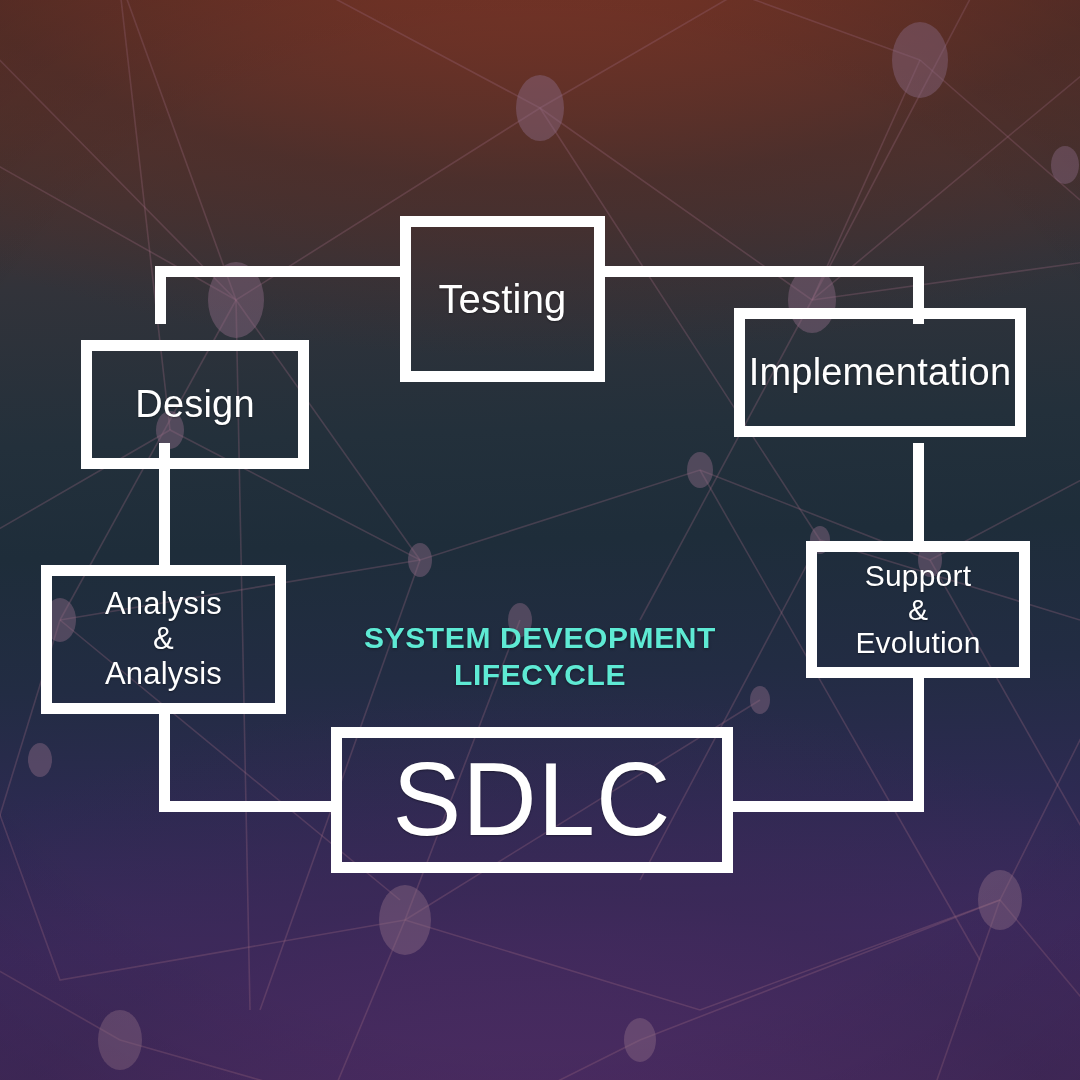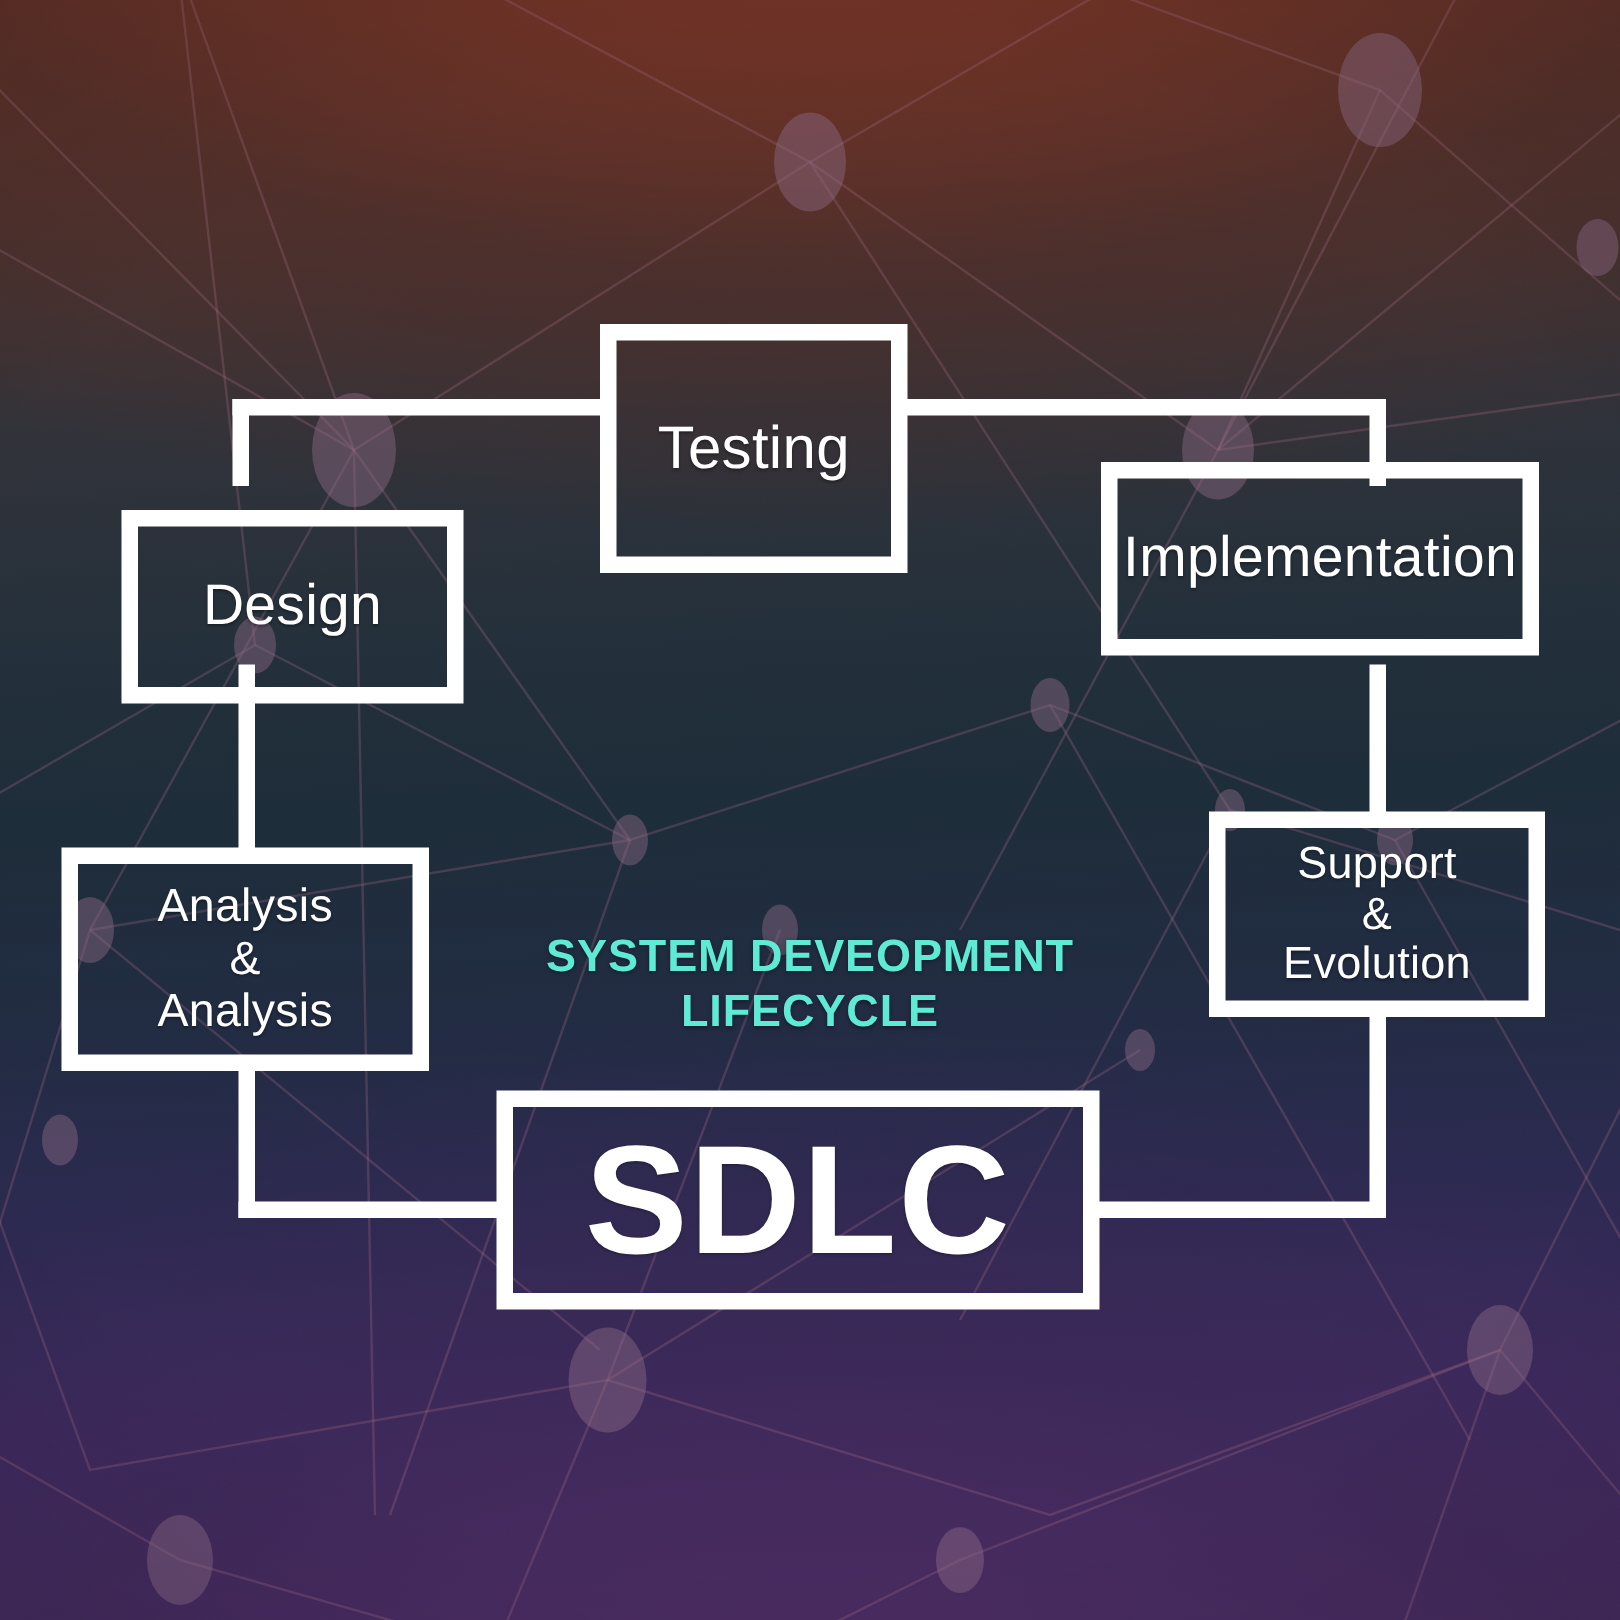--- a/index.html
+++ b/index.html
@@ -37,21 +37,21 @@
   #node-implementation{left:734px;top:308px;width:292px;height:129px;}
   #node-implementation .lbl{font-size:38px;}
 
   #node-research{left:41px;top:565px;width:245px;height:149px;}
   #node-research .lbl{font-size:31px;line-height:1.12;}
 
   #node-support{left:806px;top:541px;width:224px;height:137px;}
   #node-support .lbl{font-size:30px;line-height:1.12;}
 
   #node-sdlc{left:331px;top:727px;width:402px;height:146px;}
-  #node-sdlc .lbl{font-size:103px;font-weight:700;letter-spacing:1px;}
+  #node-sdlc .lbl{font-size:103px;font-weight:400;letter-spacing:1px;}
 
   
   #center-caption{position:absolute;left:330px;top:620px;width:420px;
     text-align:center;color:#5eead4;font-weight:700;font-size:30px;
     line-height:1.22;letter-spacing:.6px;
     text-shadow:0 1px 3px rgba(0,0,0,.4);}
 </style>
 </head>
 <body>
 

